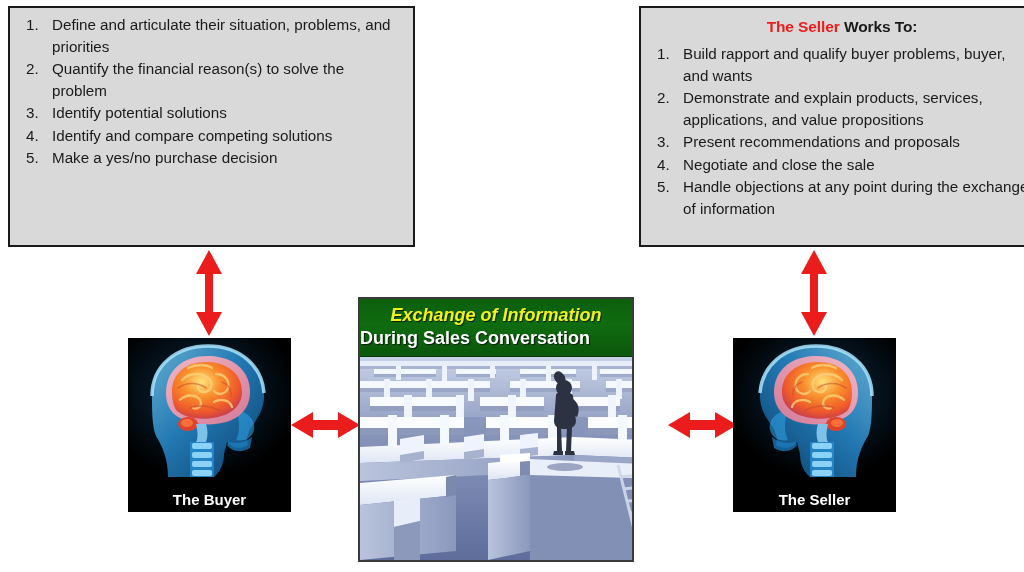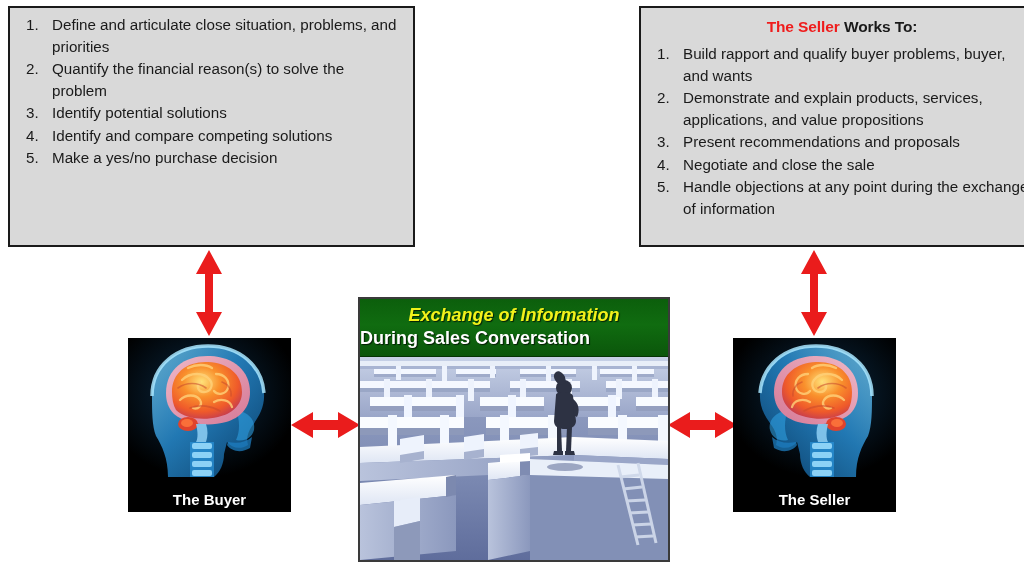--- a/index.html
+++ b/index.html
@@ -92,21 +92,21 @@
     font-size: 15px;
     font-weight: bold;
     text-shadow: 0 1px 2px rgba(0,0,0,0.9);
   }
 
   
   #maze-card {
     position: absolute;
     left: 358px;
     top: 297px;
-    width: 312px;
+    width: 276px;
     height: 265px;
     border: 2px solid #3a3a3a;
     box-sizing: border-box;
     background: #8893b8;
     overflow: hidden;
   }
   #maze-banner {
     position: absolute;
     left: 0; top: 0;
     width: 100%;
@@ -150,21 +150,21 @@
   #arrow-buyer-h  { left: 291px; top: 408px; width: 69px; height: 34px; }
   #arrow-seller-h { left: 668px; top: 408px; width: 69px; height: 34px; }
 </style>
 </head>
 <body>
 
 <div id="canvas">
 
   <div class="panel" id="panel-buyer">
     <ol class="panel-list">
-      <li>Define and articulate close situation, problems, and priorities</li>
+      <li>Define and articulate their situation, problems, and priorities</li>
       <li>Quantify the financial reason(s) to solve the problem</li>
       <li>Identify potential solutions</li>
       <li>Identify and compare competing solutions</li>
       <li>Make a yes/no purchase decision</li>
     </ol>
   </div>
 
   <div class="panel" id="panel-seller">
     <div class="panel-title"><span class="who">The Seller</span><span> Works To:</span></div>
     <ol class="panel-list">

